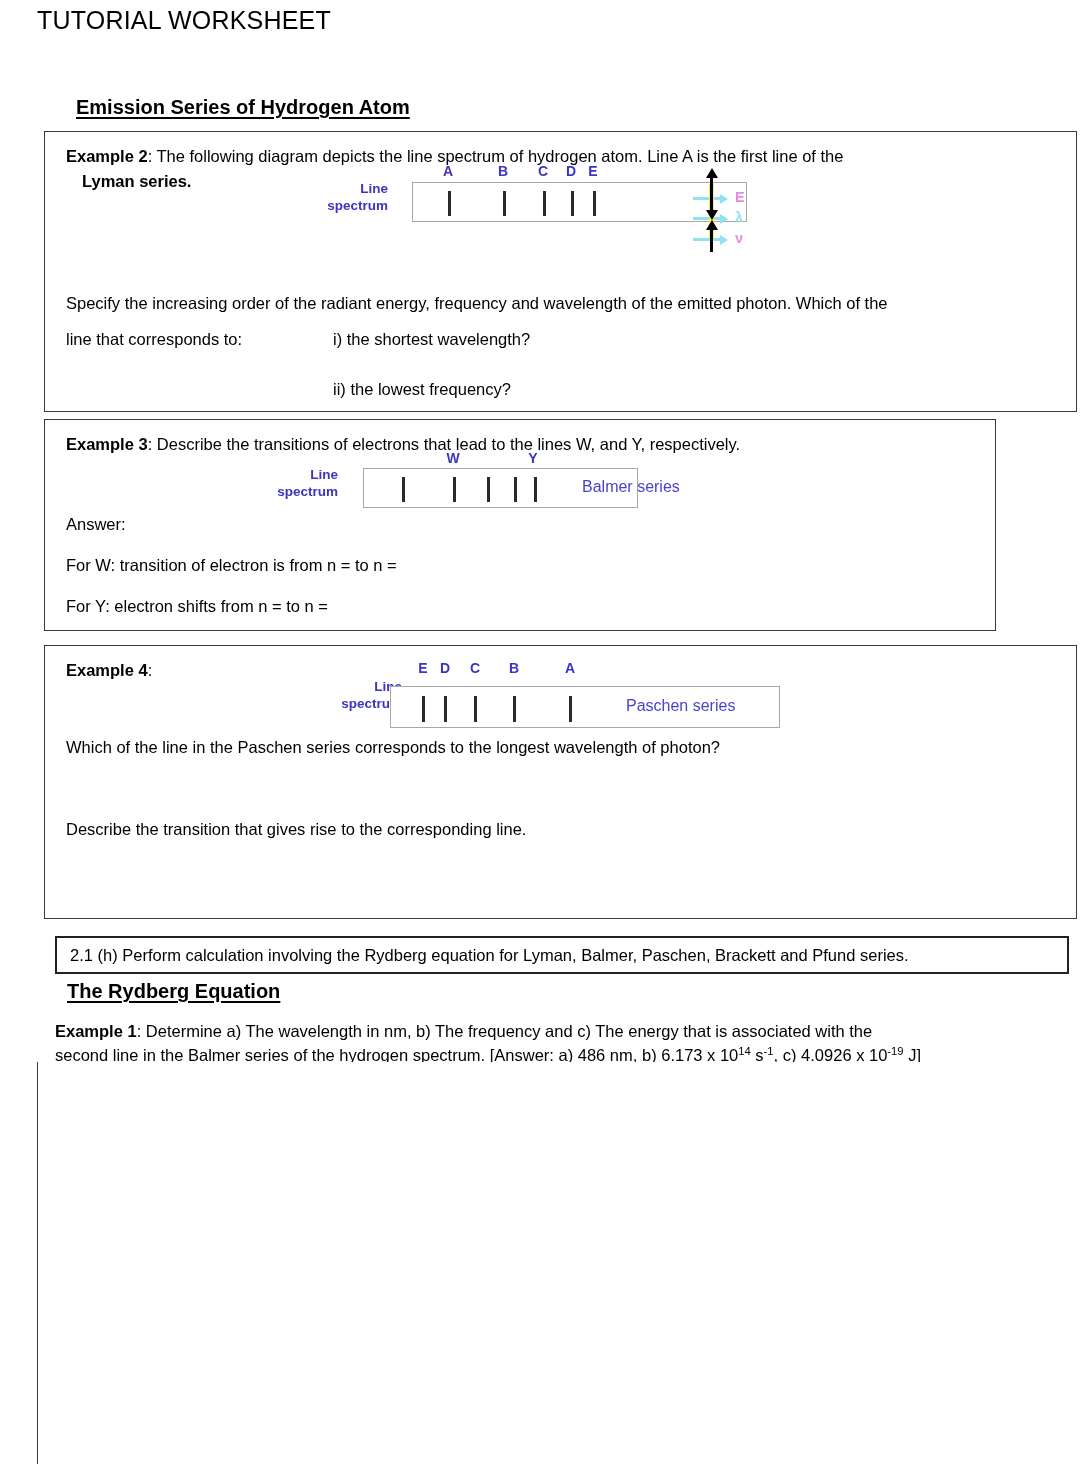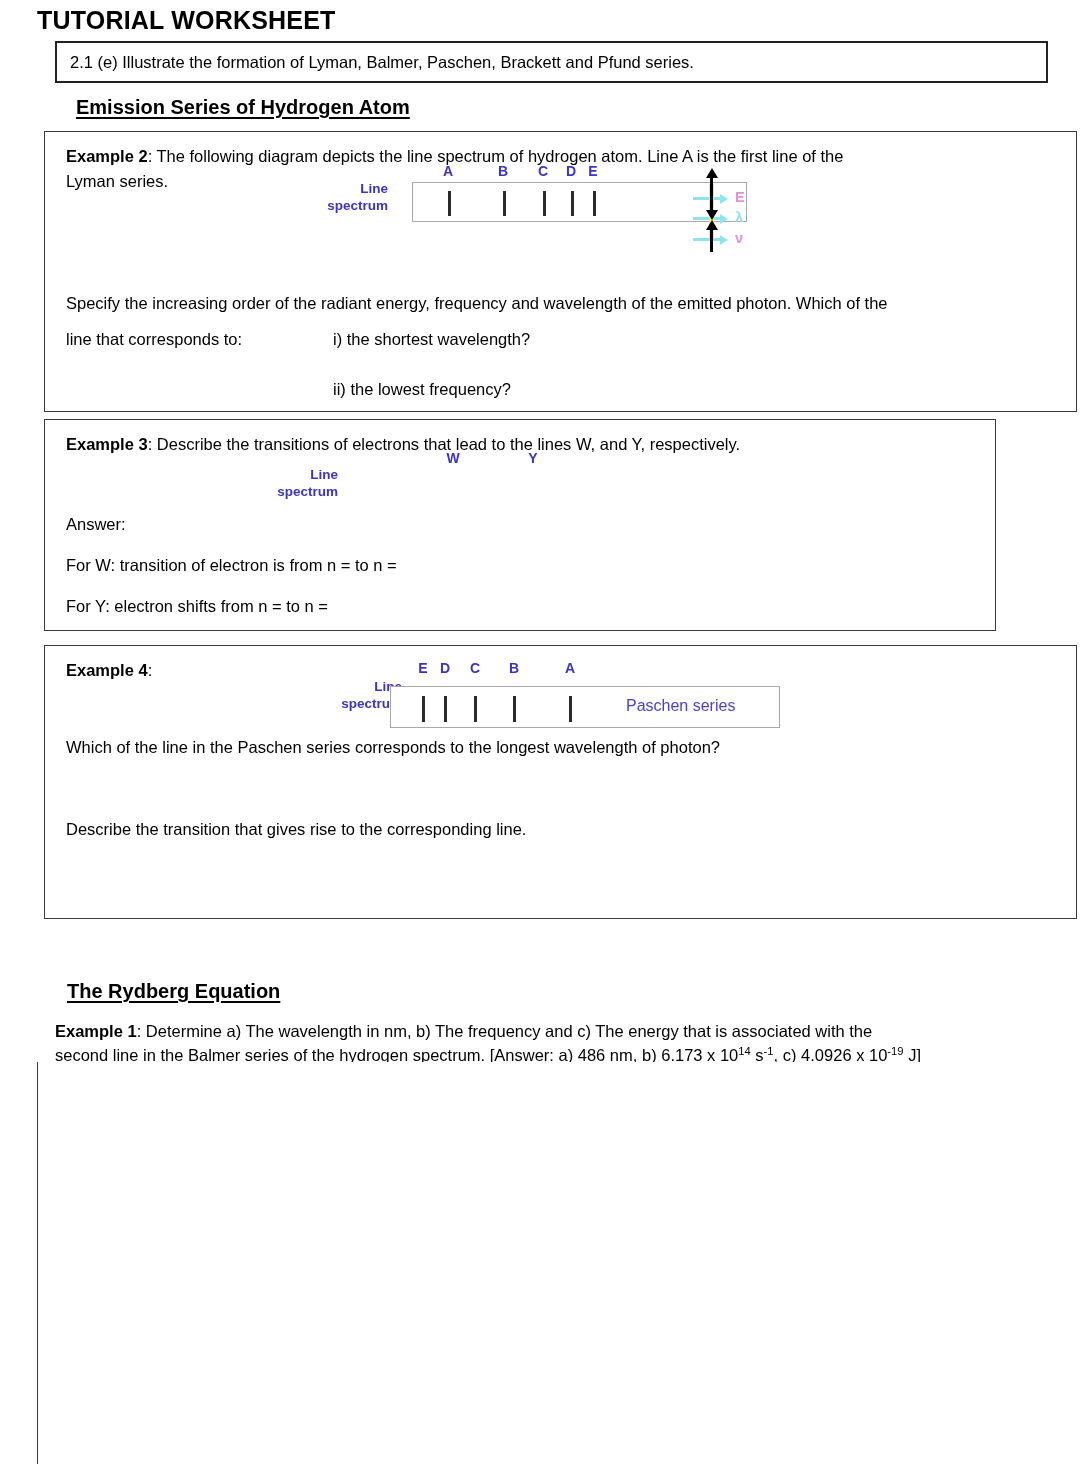--- a/index.html
+++ b/index.html
@@ -22,21 +22,21 @@
     width: 1083px;
     height: 1464px;
   }
 
   
   .worksheet-title {
     position: absolute;
     left: 37px;
     top: 6px;
     font-size: 25px;
-    font-weight: bold;
+    font-weight: normal;
     letter-spacing: 0.2px;
   }
 
   
   .objective-box {
     position: absolute;
     border: 2px solid #222222;
     background: #ffffff;
     box-sizing: border-box;
     display: flex;
@@ -190,32 +190,29 @@
 
   sup { font-size: 0.68em; vertical-align: super; line-height: 0; }
 </style>
 </head>
 <body>
 
 <div class="page">
 
   <div class="worksheet-title">TUTORIAL WORKSHEET</div>
 
-  <div class="objective-box" id="objective-e">
-    <span>2.1 (e) Illustrate the formation of Lyman, Balmer, Paschen, Brackett and Pfund series.</span>
-  </div>
 
   <div class="section-heading" id="heading-emission">Emission Series of Hydrogen Atom</div>
 
   <div class="example-box" id="example2-box">
 
     <div class="btext" style="left:21px; top:11px;">
       <b>Example 2</b><span>: The following diagram depicts the line spectrum of hydrogen atom. Line A is the first line of the</span>
     </div>
-    <div class="btext" style="left:21px; top:36px;">Lyman series.</div>
+    <div class="btext" style="left:37px; top:36px;font-weight:bold;">Lyman series.</div>
 
     <div class="spectrum-wrap" style="left:0px; top:0px; width:1033px; height:120px;">
 
       <div class="spectrum-label" style="left:268px; top:48px; width:75px;">
         <div>Line</div>
         <div>spectrum</div>
       </div>
 
       <div class="spec-tag" style="left:403px; top:31px;">A</div>
       <div class="spec-tag" style="left:458px; top:31px;">B</div>
@@ -272,20 +269,29 @@
     <div class="spectrum-wrap" style="left:0px; top:0px; width:1033px; height:120px;">
 
       <div class="spectrum-label" style="left:218px; top:46px; width:75px;">
         <div>Line</div>
         <div>spectrum</div>
       </div>
 
       <div class="spec-tag" style="left:408px; top:30px;">W</div>
       <div class="spec-tag" style="left:488px; top:30px;">Y</div>
 
+      <div class="spectrum-box" style="left:318px; top:48px; width:275px; height:40px;">
+        <div class="spec-line" style="left:38px; top:8px; height:25px;"></div>
+        <div class="spec-line" style="left:89px; top:8px; height:25px;"></div>
+        <div class="spec-line" style="left:123px; top:8px; height:25px;"></div>
+        <div class="spec-line" style="left:150px; top:8px; height:25px;"></div>
+        <div class="spec-line" style="left:170px; top:8px; height:25px;"></div>
+
+        <div class="series-name" style="left:218px; top:9px;">Balmer series</div>
+      </div>
     </div>
 
     <div class="btext" style="left:21px; top:91px;">Answer:</div>
     <div class="btext" style="left:21px; top:132px;">For W: transition of electron is from n =        to n =</div>
     <div class="btext" style="left:21px; top:173px;">For Y: electron shifts from n =        to n =</div>
   </div>
 
   <div class="example-box" id="example4-box">
 
     <div class="btext" style="left:21px; top:11px;">
@@ -313,20 +319,23 @@
         <div class="spec-line" style="left:178px; top:9px; height:26px;"></div>
 
         <div class="series-name" style="left:235px; top:10px;">Paschen series</div>
       </div>
     </div>
 
     <div class="btext" style="left:21px; top:88px;">Which of the line in the Paschen series corresponds to the longest wavelength of photon?</div>
     <div class="btext" style="left:21px; top:170px;">Describe the transition that gives rise to the corresponding line.</div>
   </div>
 
+  <div class="objective-box" id="objective-h">
+    <span>2.1 (h) Perform calculation involving the Rydberg equation for Lyman, Balmer, Paschen, Brackett and Pfund series.</span>
+  </div>
 
   <div class="section-heading" id="heading-rydberg">The Rydberg Equation</div>
 
   <div class="btext" style="left:55px; top:1018px;">
     <b>Example 1</b><span>: Determine a) The wavelength in nm, b) The frequency and c) The energy that is associated with the</span>
   </div>
   <div class="btext" style="left:55px; top:1042px;">
     <span>second line in the Balmer series of the hydrogen spectrum. [Answer: a) 486 nm, b) 6.173 x 10</span><sup>14</sup><span> s</span><sup>-1</sup><span>, c) 4.0926 x 10</span><sup>-19</sup><span> J]</span>
   </div>
 

